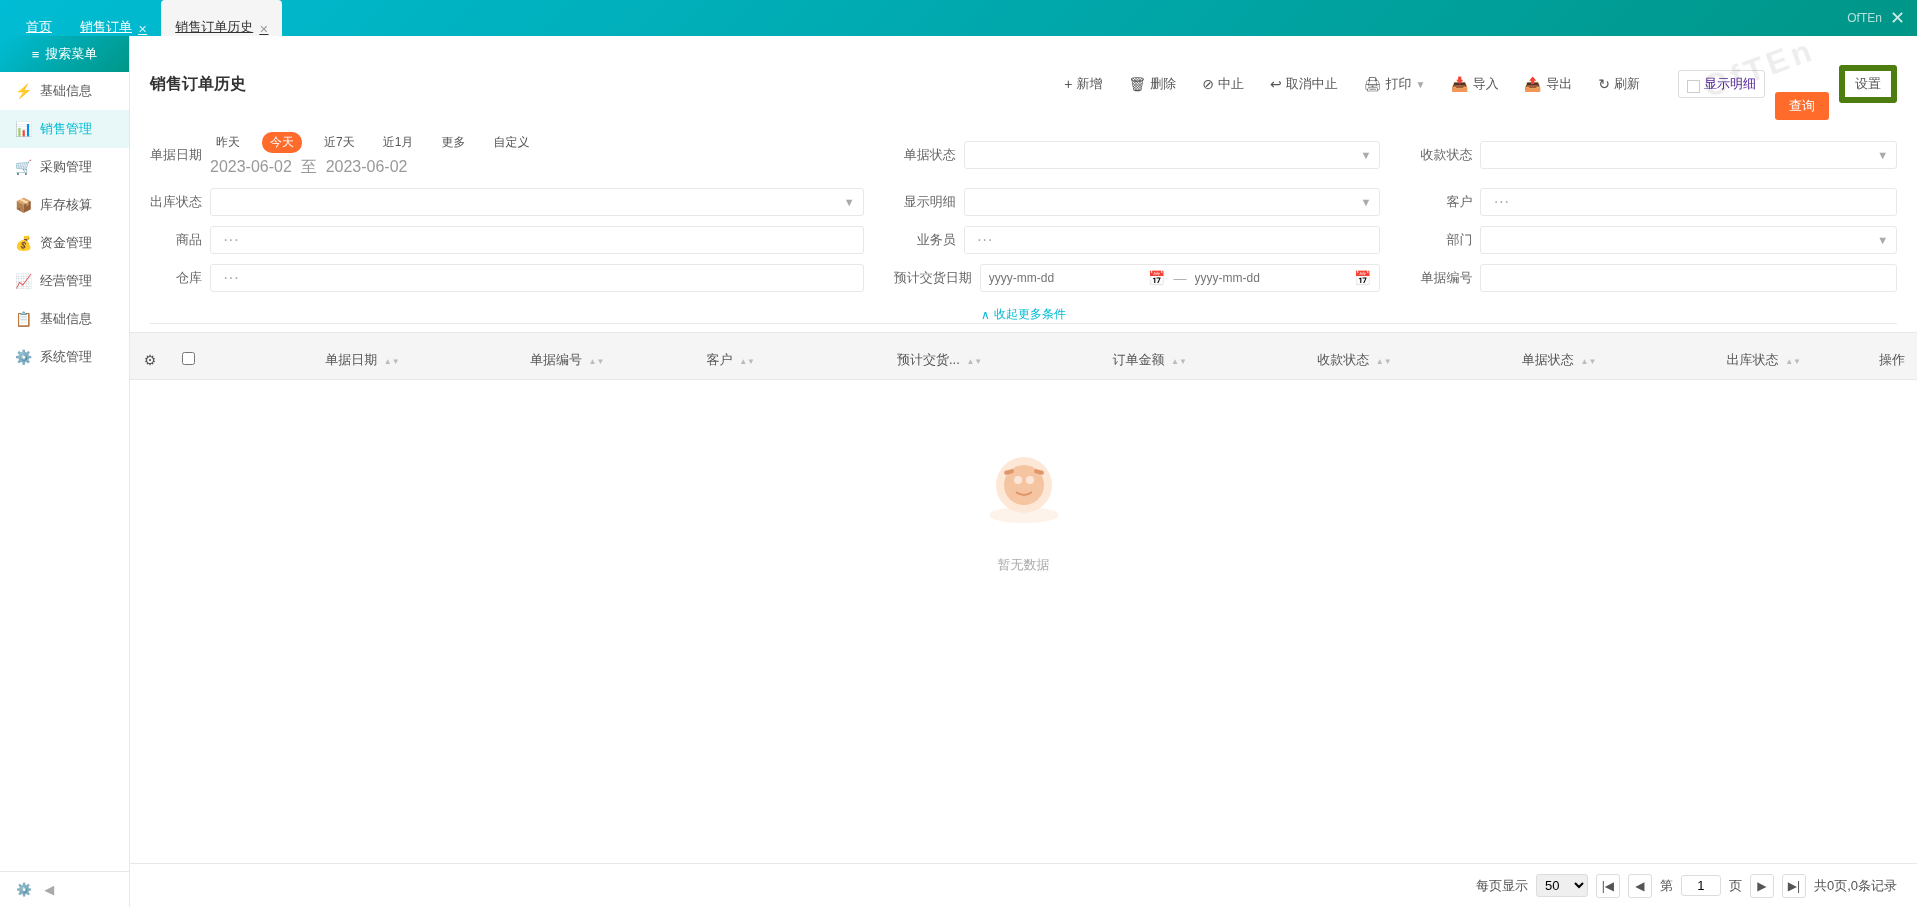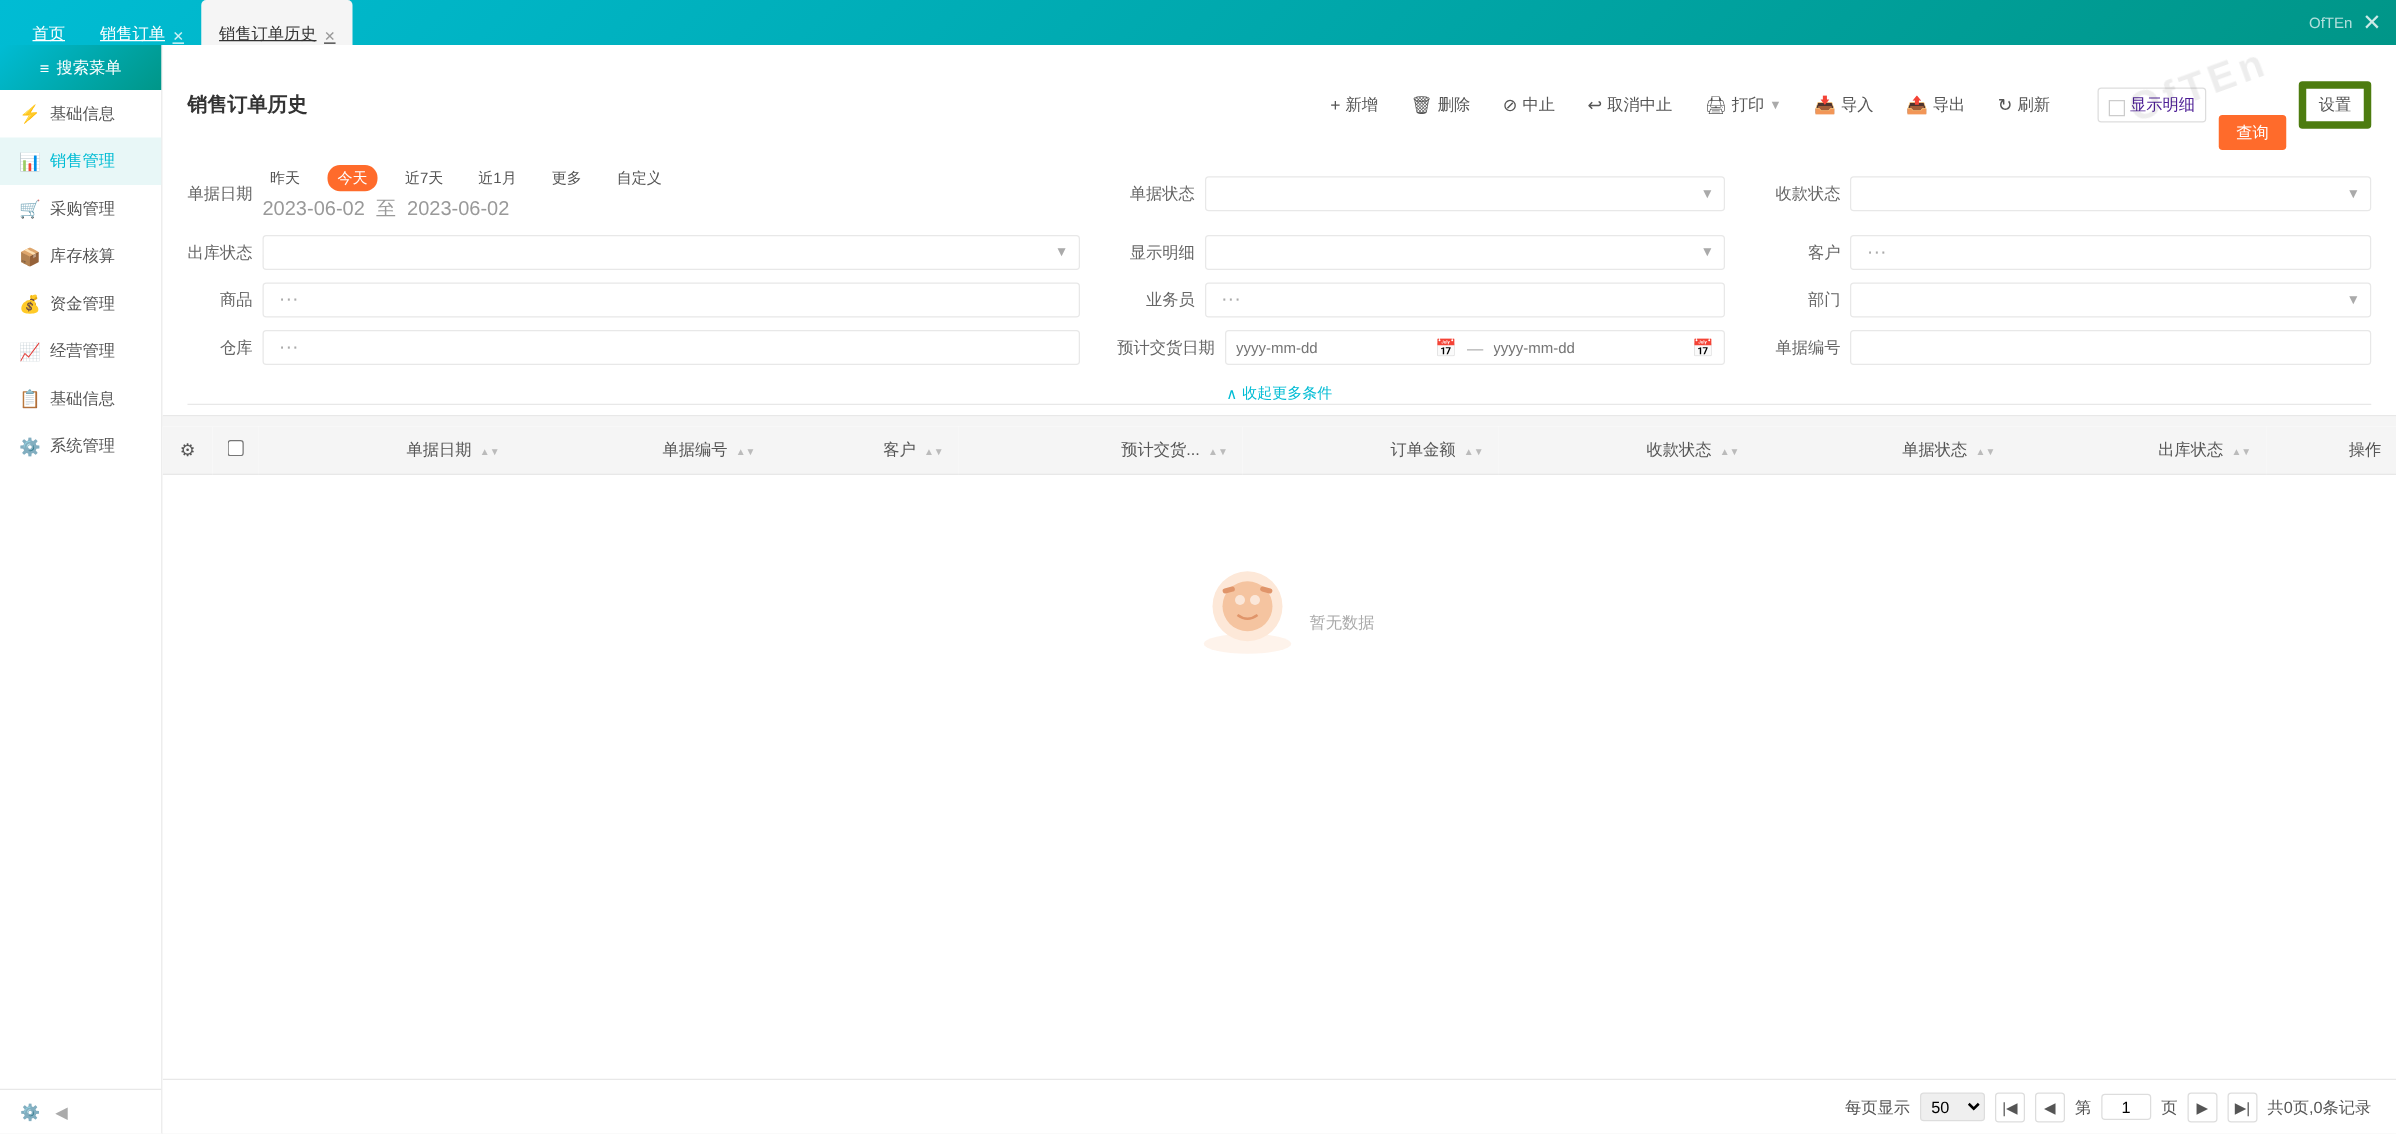--- a/index.html
+++ b/index.html
@@ -61,21 +61,21 @@
 
     
     .table-area { flex: 1; background: #fff; margin: 8px 0 0 0; overflow: hidden; display: flex; flex-direction: column; }
     .table-container { flex: 1; overflow: auto; }
     table { width: 100%; border-collapse: collapse; font-size: 13px; }
     thead tr { background: #f5f5f5; }
     th { padding: 10px 12px; text-align: right; color: #555; font-weight: normal; border-bottom: 1px solid #e8e8e8; white-space: nowrap; }
     th .sort-icons { display: inline-flex; flex-direction: column; font-size: 8px; color: #bbb; margin-left: 3px; line-height: 1; }
     .th-settings { width: 40px; text-align: center; }
     .th-check { width: 36px; text-align: center; }
-    .empty-area { flex: 1; display: flex; align-items: center; justify-content: center; padding: 60px 0; }
+    .empty-area { flex: 1; display: flex; flex-direction: column; align-items: center; justify-content: center; padding: 60px 0; }
     .empty-icon { width: 100px; height: 100px; margin-bottom: 16px; }
     .empty-text { color: #aaa; font-size: 13px; }
 
     
     .pagination { height: 44px; display: flex; align-items: center; justify-content: flex-end; padding: 0 20px; border-top: 1px solid #e8e8e8; background: #fff; gap: 8px; font-size: 13px; color: #555; flex-shrink: 0; }
     .page-size-select { border: 1px solid #ddd; border-radius: 3px; padding: 2px 4px; font-size: 13px; }
     .page-nav-btn { width: 24px; height: 24px; display: flex; align-items: center; justify-content: center; border: 1px solid #ddd; border-radius: 3px; cursor: pointer; color: #555; font-size: 12px; background: #fff; }
     .page-input { width: 40px; border: 1px solid #ddd; border-radius: 3px; text-align: center; padding: 2px; font-size: 13px; }
 
     

